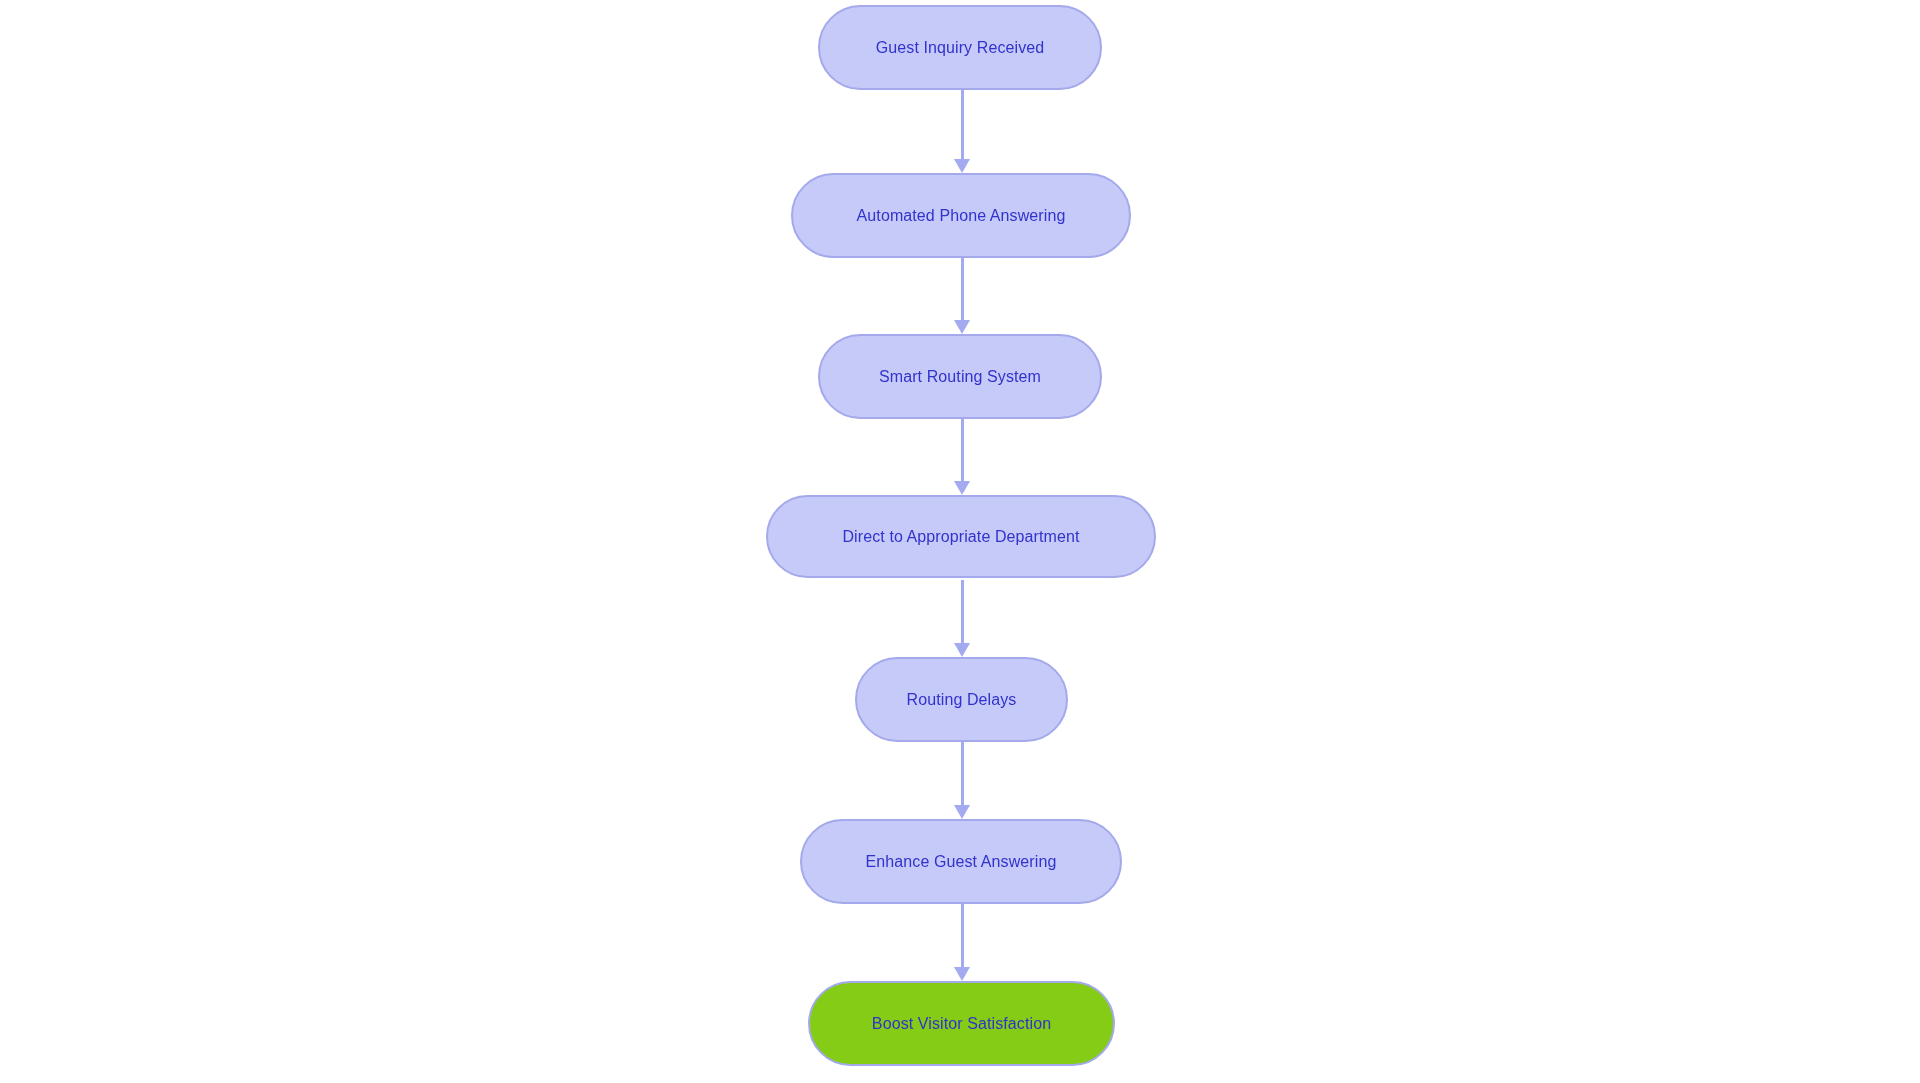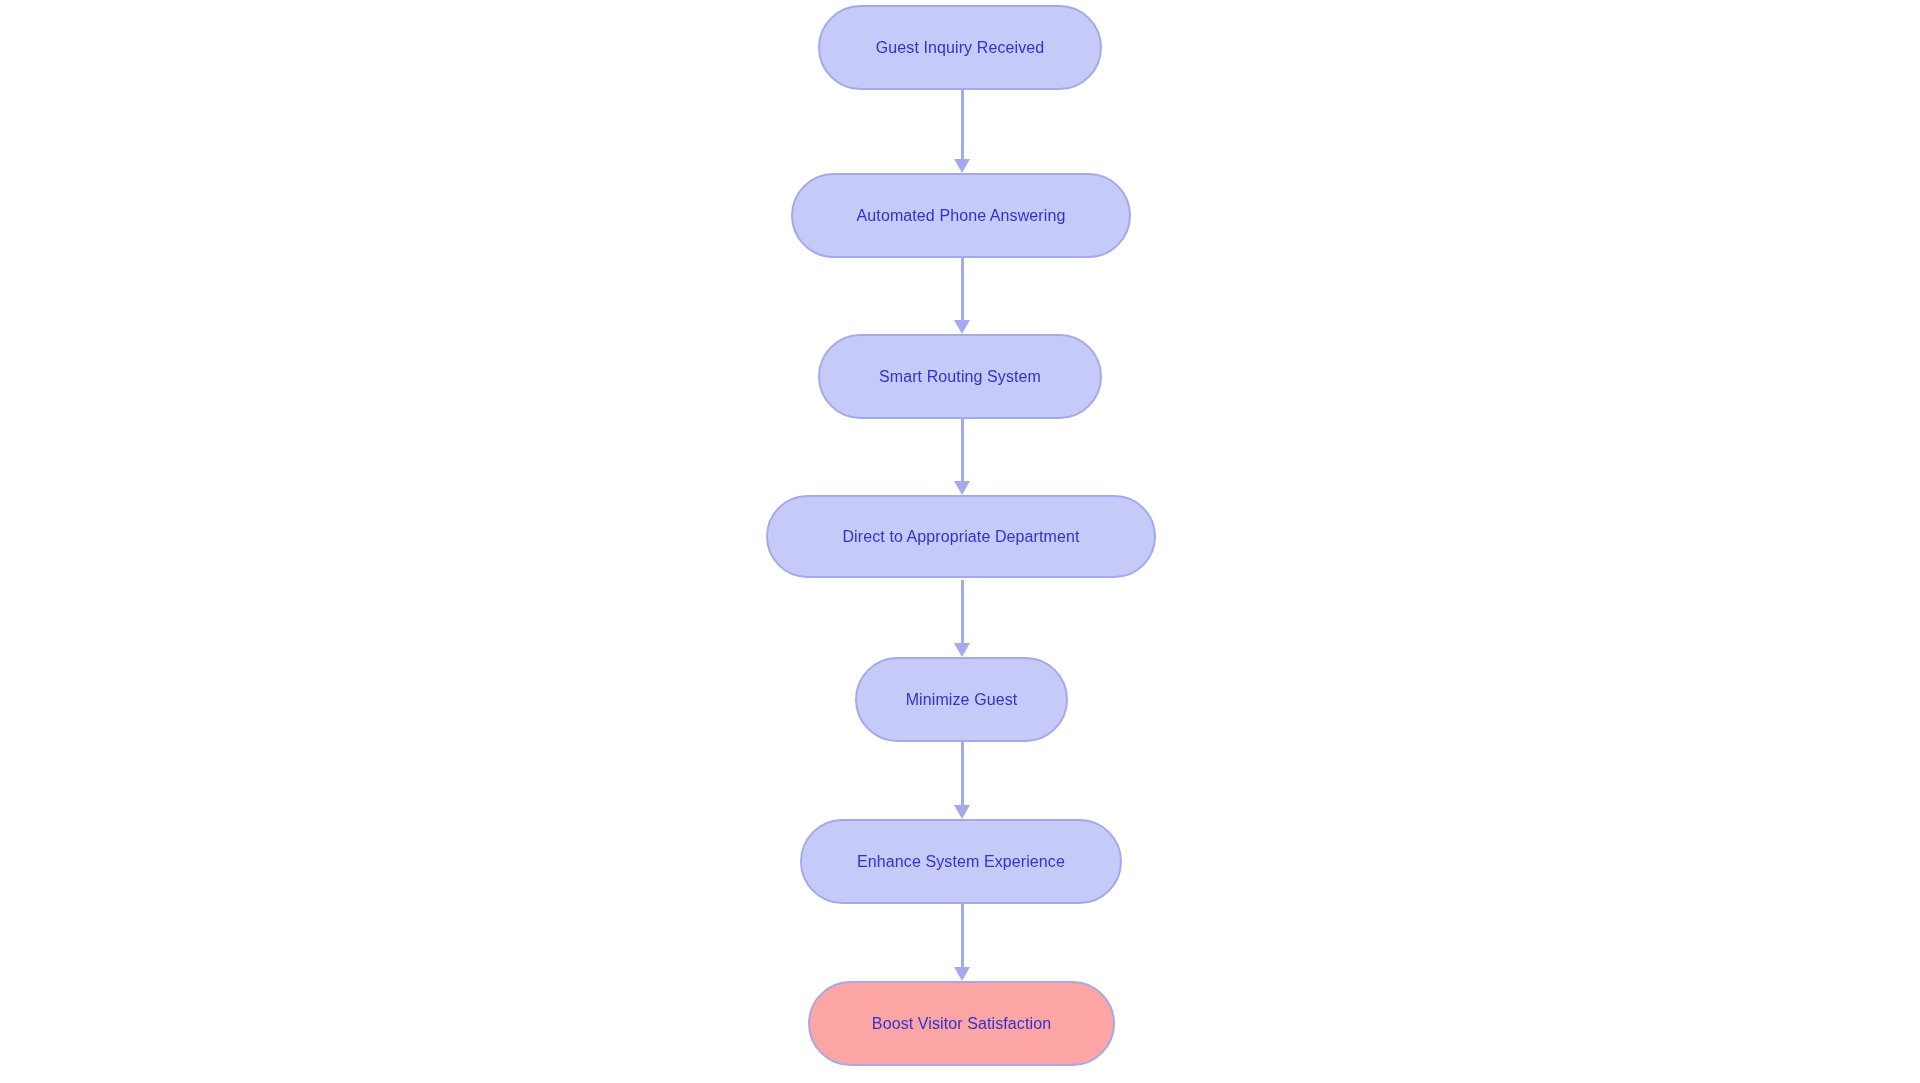--- a/index.html
+++ b/index.html
@@ -112,25 +112,25 @@
 
     <div class="node" style="left: 791px; top: 173px; width: 340px; height: 85px; background: rgb(198, 202, 249); border-color: rgb(163, 169, 234); color: rgb(50, 50, 204);">
       <span class="node-label">Automated Phone Answering</span>
     </div>
 
     <div class="node" style="left: 766px; top: 495px; width: 390px; height: 83px; background: rgb(198, 202, 249); border-color: rgb(163, 169, 234); color: rgb(50, 50, 204);">
       <span class="node-label">Direct to Appropriate Department</span>
     </div>
 
     <div class="node" style="left: 855px; top: 657px; width: 213px; height: 85px; background: rgb(198, 202, 249); border-color: rgb(163, 169, 234); color: rgb(50, 50, 204);">
-      <span class="node-label">Minimize Guest</span>
+      <span class="node-label">Routing Delays</span>
     </div>
 
     <div class="node" style="left: 800px; top: 819px; width: 322px; height: 85px; background: rgb(198, 202, 249); border-color: rgb(163, 169, 234); color: rgb(50, 50, 204);">
-      <span class="node-label">Enhance System Experience</span>
+      <span class="node-label">Enhance Guest Answering</span>
     </div>
 
-    <div class="node" style="left: 808px; top: 981px; width: 307px; height: 85px; background: #fca5a5; border-color: rgb(163, 169, 234); color: rgb(50, 50, 204);">
+    <div class="node" style="left: 808px; top: 981px; width: 307px; height: 85px; background: #84cc16; border-color: rgb(163, 169, 234); color: rgb(50, 50, 204);">
       <span class="node-label">Boost Visitor Satisfaction</span>
     </div>
 
   </div>
 </div>
 
 </body></html>

